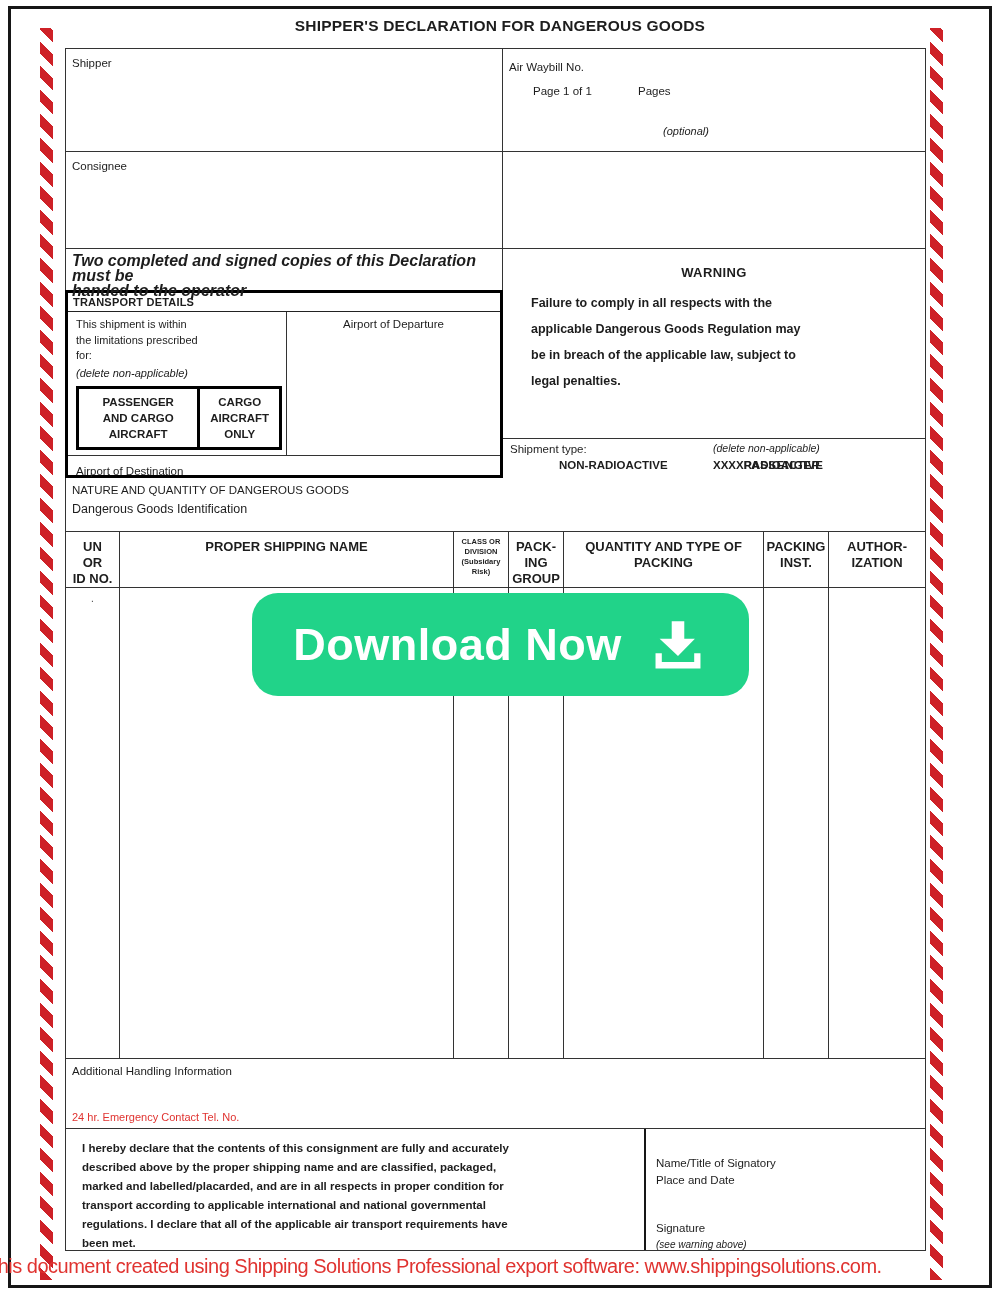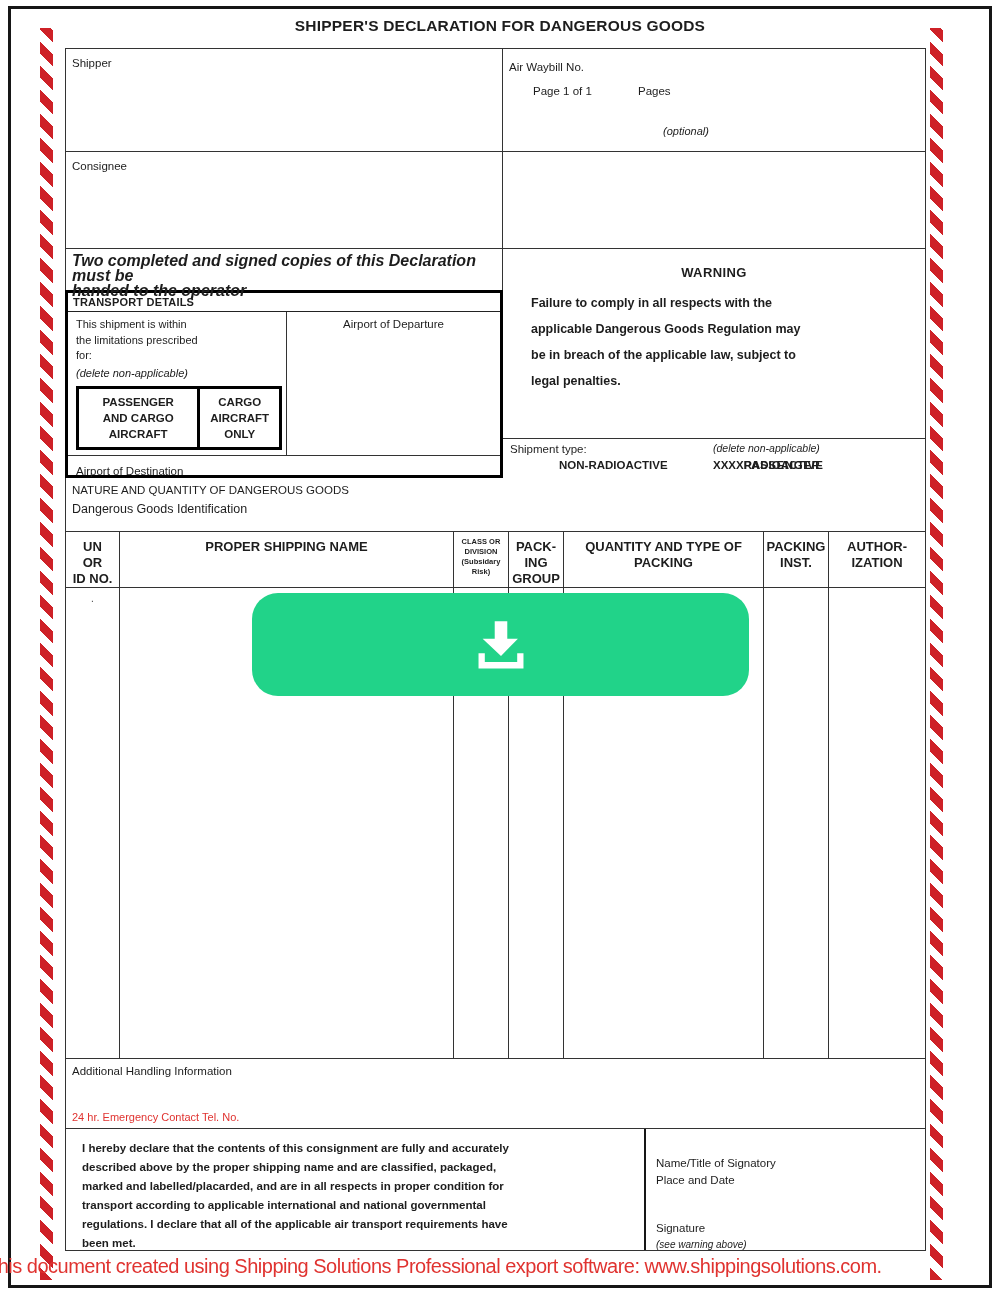--- a/index.html
+++ b/index.html
@@ -234,20 +234,21 @@
         <span class="sig-name">Name/Title of Signatory</span>
         <span class="sig-place">Place and Date</span>
         <span class="sig-sign">Signature</span>
         <span class="sig-note">(see warning above)</span>
       </div>
     </div>
 
   </div>
 
   <div class="dl-btn">
+    <span class="dl-label">Download Now</span>
     <span>
       <svg class="dl-icon" viewBox="0 0 24 24" fill="none">
         <path d="M9.4 3 h5.2 v7.2 h4.4 L12 17.4 4.4 10.2 h5 z" fill="#ffffff"></path>
         <path d="M4 16.2 v5 h16 v-5" stroke="#ffffff" stroke-width="2.6" fill="none"></path>
       </svg>
     </span>
   </div>
 
   <div class="footer-note">This document created using Shipping Solutions Professional export software: www.shippingsolutions.com.</div>
 

